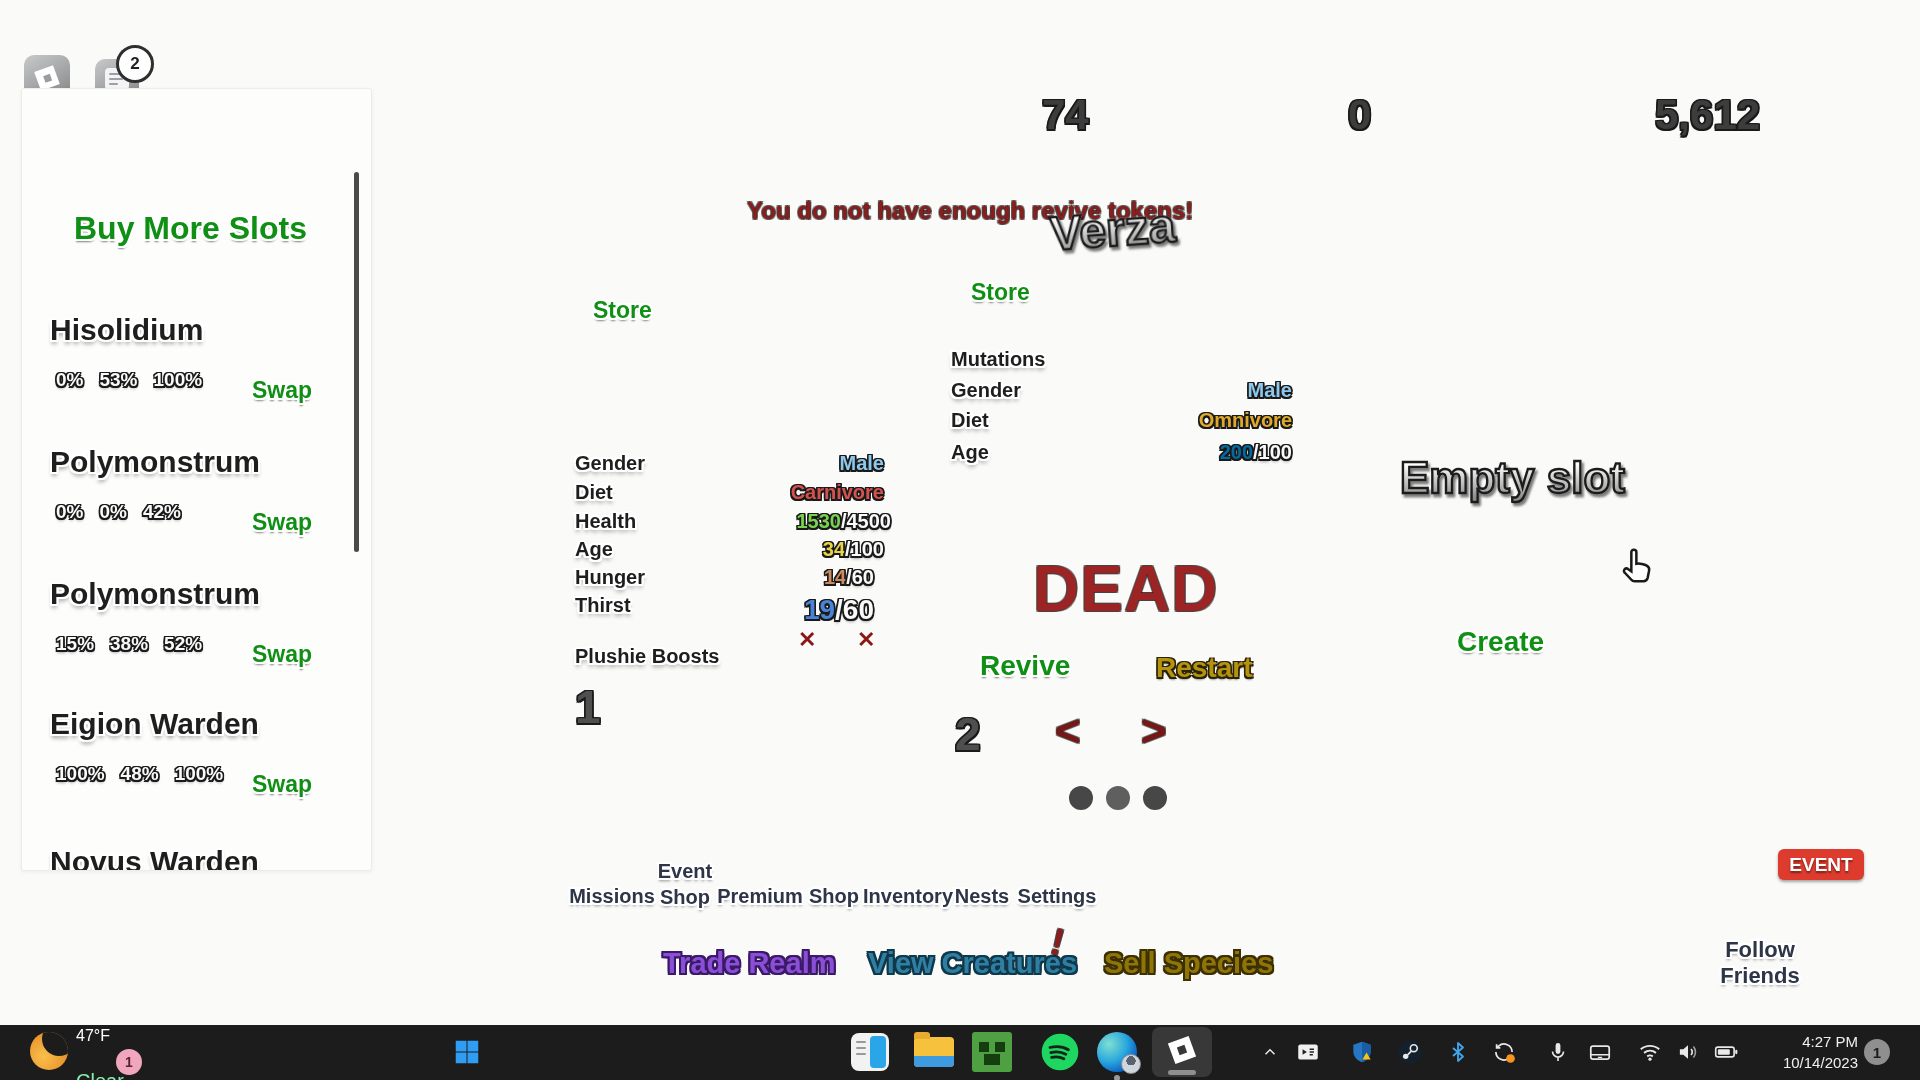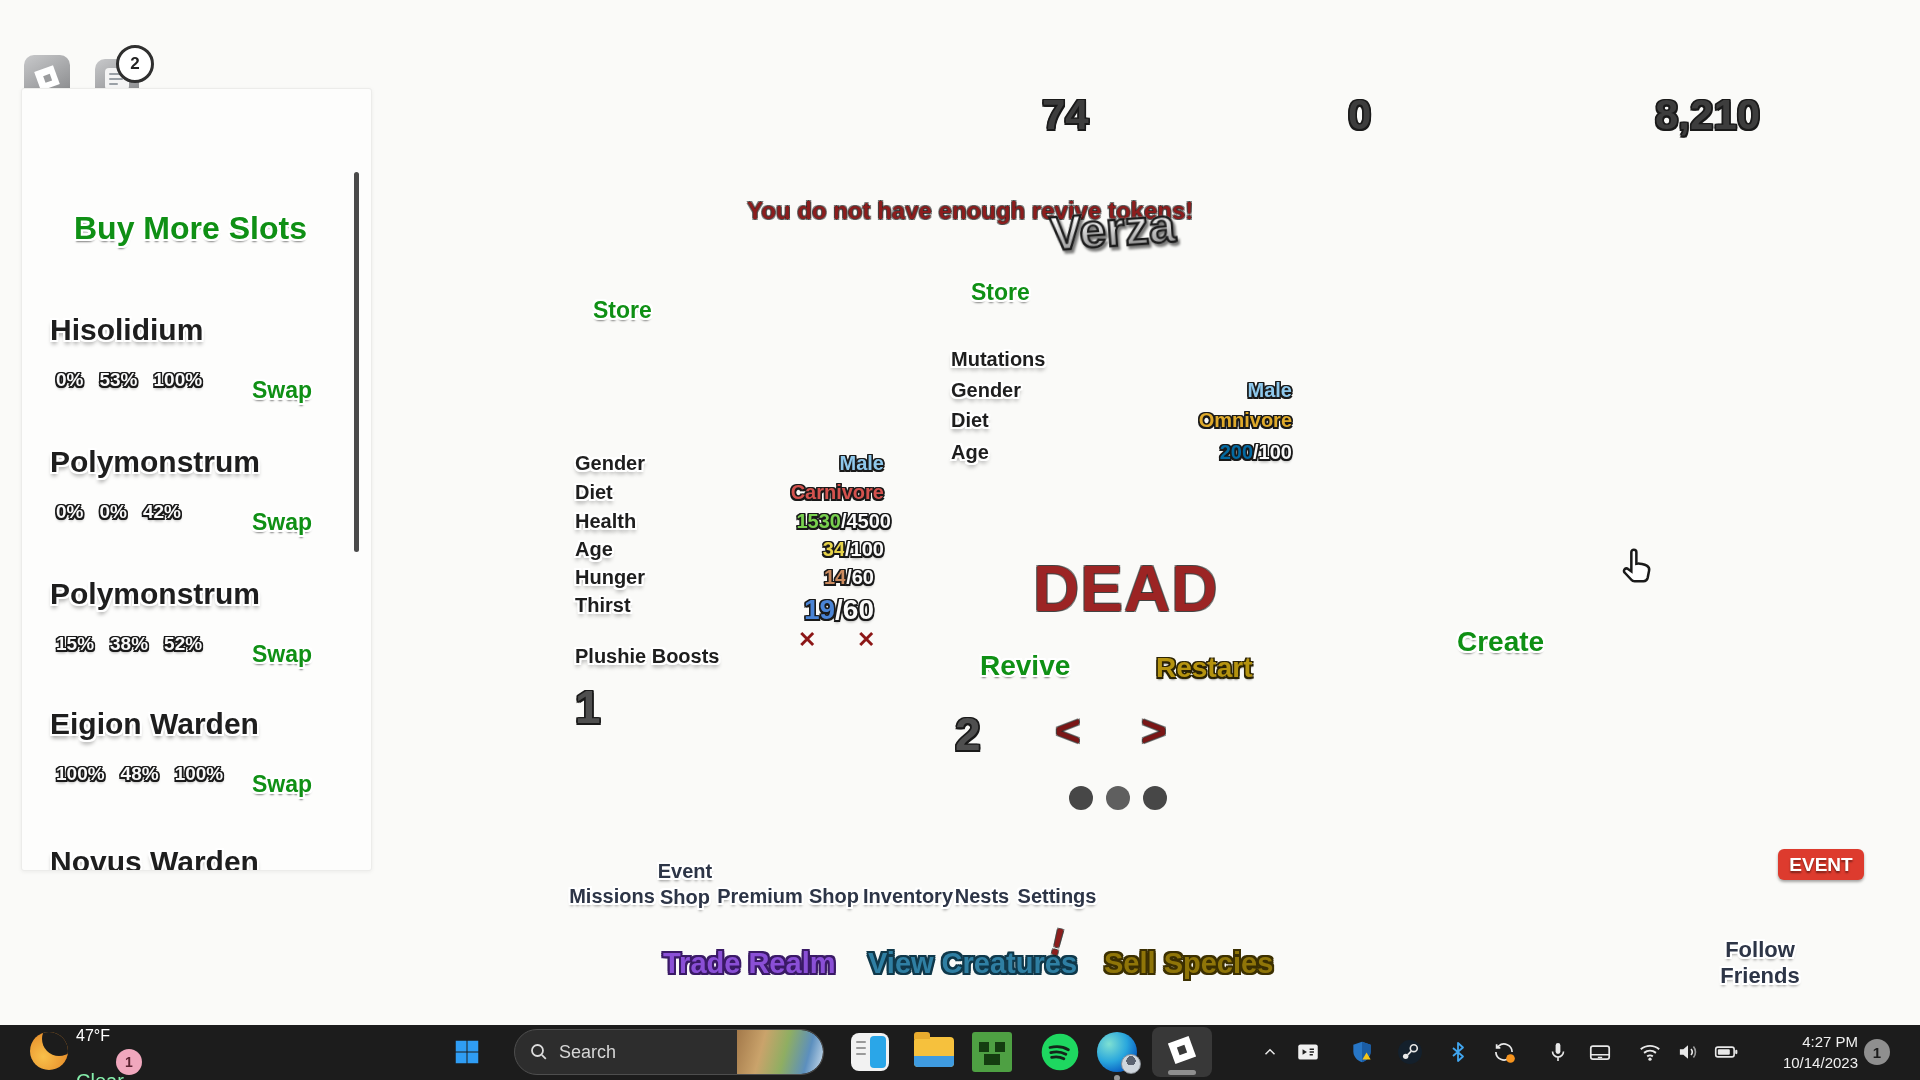--- a/index.html
+++ b/index.html
@@ -110,21 +110,21 @@
     <span>2</span>
   </div>
 
   <span class="t" style="left:44px;top:110px;font-size:30px;color:#8c1a1a;
     text-shadow:-1.5px -1.5px 0 #1a0505,1.5px -1.5px 0 #1a0505,-1.5px 1.5px 0 #1a0505,1.5px 1.5px 0 #1a0505,0 3px 3px rgba(0,0,0,.4);">8/8</span>
 
   <input class="searchbox" type="text" placeholder="Search creature..." style="">
 
   <span class="t o-val" style="left:1042px;top:93px;font-size:42px;color:#3d3d3d;">74</span>
   <span class="t o-val" style="left:1348px;top:93px;font-size:42px;color:#3d3d3d;">0</span>
-  <span class="t o-val" style="left:1655px;top:93px;font-size:42px;color:#3d3d3d;">8,210</span>
+  <span class="t o-val" style="left:1655px;top:93px;font-size:42px;color:#3d3d3d;">5,612</span>
 
   <div class="sidebar">
     <div class="t o-green" style="left:52px;top:123px;font-size:32px;cursor:pointer;">Buy More Slots</div>
 
     <div class="entry" style="top:218px;">
       <div class="cname t o-dark">Hisolidium</div>
       <div class="prow">
         <span class="o-white">0%</span>
         <span class="o-white">53%</span>
         <span class="o-white">100%</span>
@@ -229,20 +229,21 @@
   <span class="t" style="left:1156px;top:653px;font-size:28px;color:#b5930f;cursor:pointer;
     text-shadow:-1.5px -1.5px 0 #2b2305,1.5px -1.5px 0 #2b2305,-1.5px 1.5px 0 #2b2305,1.5px 1.5px 0 #2b2305,0 3px 2px rgba(0,0,0,.4);text-align:right;">Restart</span>
   <span class="t o-val" style="left:955px;top:710px;font-size:46px;color:#4f4f4f;">2</span>
   <span class="t o-soft" style="left:1055px;top:708px;font-size:44px;color:#7a1616;cursor:pointer;">&lt;</span>
   <span class="t o-soft" style="left:1141px;top:708px;font-size:44px;color:#7a1616;cursor:pointer;">&gt;</span>
 
   <span class="dot" style="left:1069px;top:786px;background:#474747;"></span>
   <span class="dot" style="left:1106px;top:786px;background:#5f5f5f;"></span>
   <span class="dot" style="left:1143px;top:786px;background:#474747;"></span>
 
+  <span class="t silver" style="left:1400px;top:455px;font-size:44px;">Empty slot</span>
   <span class="t o-green" style="left:1457px;top:627px;font-size:28px;cursor:pointer;">Create</span>
 
   <svg class="t" style="left:1618px;top:545px;" width="38" height="44" viewBox="0 0 24 28">
     <path d="M10 3c.9 0 1.6.7 1.6 1.6V12l1.2-.2c.5-.1 4 .5 5.4 1.3 1.3.8 1.8 1.8 1.5 3.1l-.9 4.6c-.3 1.3-1.4 2.2-2.7 2.2h-5.6c-.8 0-1.6-.3-2.1-.9l-4.3-4.6c-.6-.6-.5-1.6.1-2.2.6-.5 1.5-.5 2.1 0l2.1 1.5V4.6C8.4 3.7 9.1 3 10 3z" fill="#fff" stroke="#1a1a1a" stroke-width="1.6"></path>
   </svg>
 
   <span class="t o-navy" style="left:612px;top:886px;font-size:20px;transform:translateX(-50%);cursor:pointer;">Missions</span>
   <span class="t o-navy" style="left:685px;top:858px;font-size:20px;transform:translateX(-50%);width:90px;white-space:normal;text-align:center;line-height:26px;cursor:pointer;">Event Shop</span>
   <span class="t o-navy" style="left:760px;top:886px;font-size:20px;transform:translateX(-50%);cursor:pointer;">Premium</span>
   <span class="t o-navy" style="left:834px;top:886px;font-size:20px;transform:translateX(-50%);cursor:pointer;">Shop</span>
@@ -276,28 +277,20 @@
 
     <span class="tb" style="left:451px;top:11px;width:32px;height:32px;">
       <svg width="30" height="30" viewBox="0 0 24 24">
         <rect x="3" y="3" width="8.6" height="8.6" fill="#2f9df4"></rect>
           <rect x="12.4" y="3" width="8.6" height="8.6" fill="#2f9df4"></rect>
         <rect x="3" y="12.4" width="8.6" height="8.6" fill="#2f9df4"></rect>
           <rect x="12.4" y="12.4" width="8.6" height="8.6" fill="#2f9df4"></rect>
       </svg>
     </span>
 
-    <div class="pill">
-      <svg width="20" height="20" viewBox="0 0 20 20">
-        <circle cx="8.5" cy="8.5" r="5.5" fill="none" stroke="#dcdcdc" stroke-width="1.8"></circle>
-        <path d="M12.8 12.8l4 4" stroke="#dcdcdc" stroke-width="1.8"></path>
-      </svg>
-      <span class="ph">Search</span>
-      <span class="photo"></span>
-    </div>
 
     <span class="widgets">
         <i></i>
         <b style="top:8px;"></b>
         <b style="top:14px;"></b>
         <b style="top:20px;"></b>
       </span>
     <span class="folder">
         <i></i>
         <b></b>

